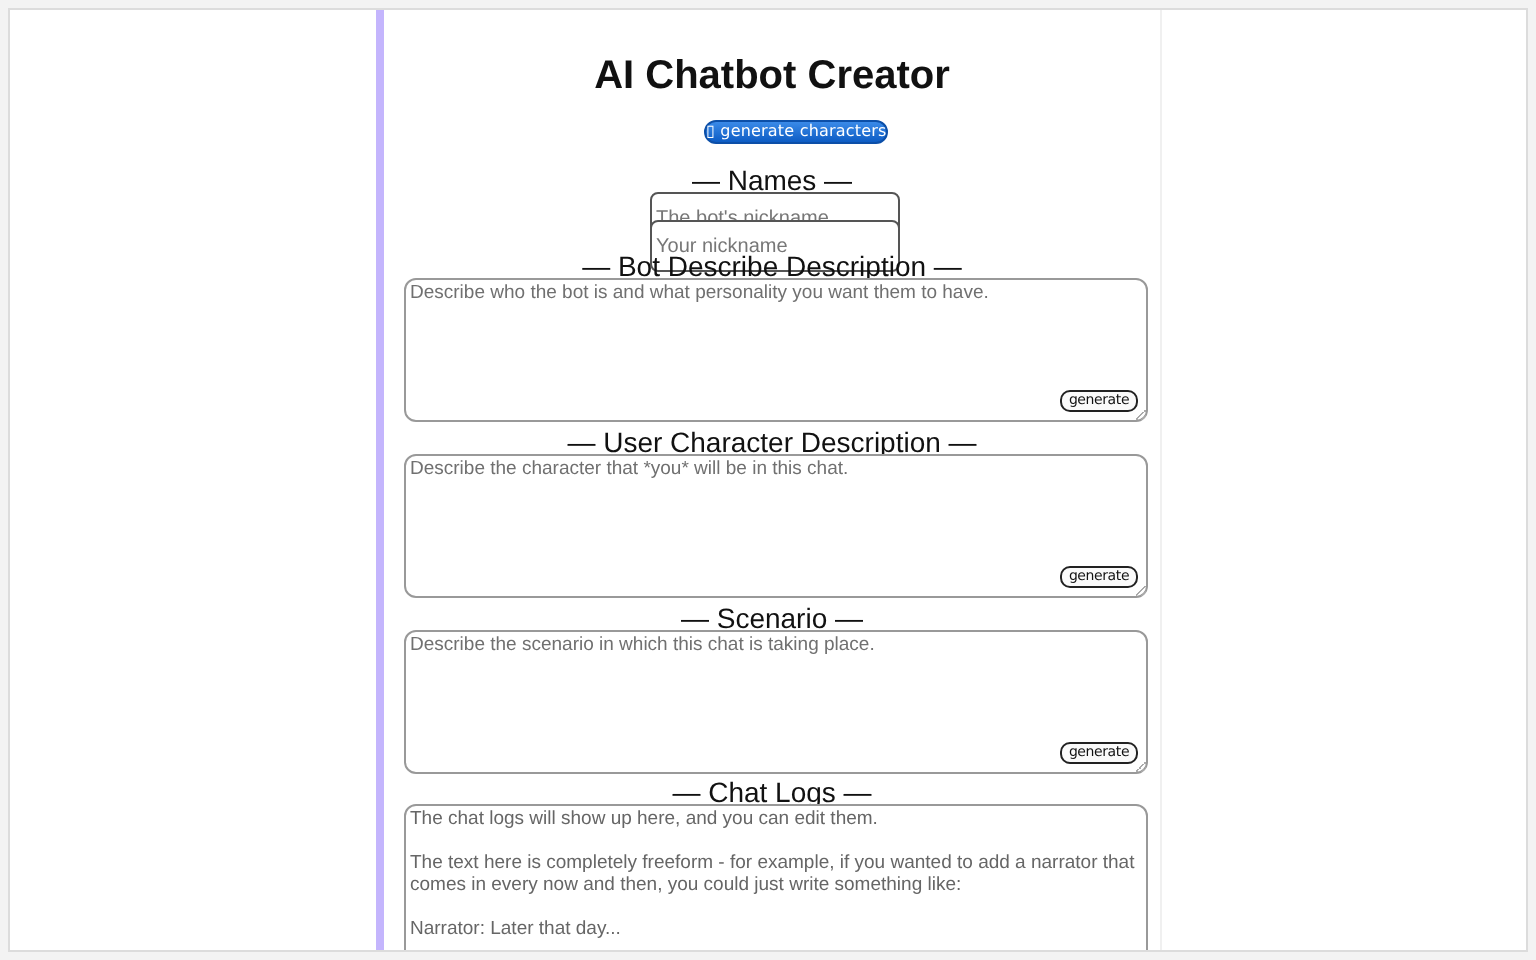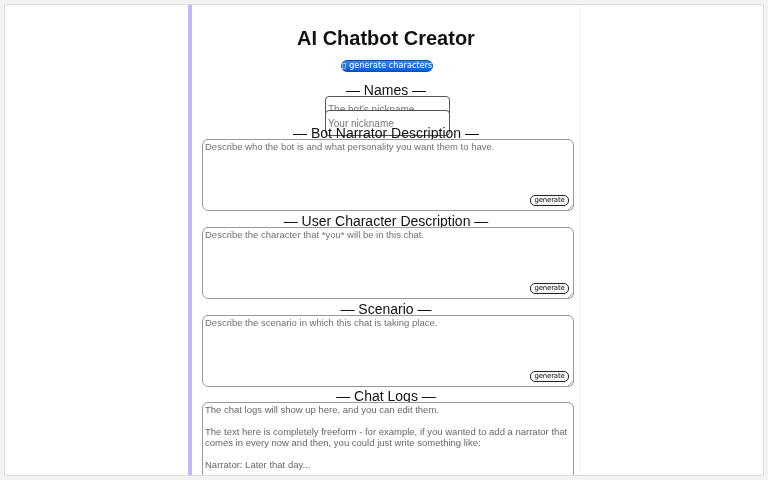--- a/index.html
+++ b/index.html
@@ -12,21 +12,21 @@
     .column {
       position: absolute; left: 183px; top: 0; width: 393px; height: 472px;
       border-left: 4px solid #c4b5fd; border-right: 1px solid #f0f0f0;
       background: #ffffff;
     }
     .title {
       position: absolute; left: 0; width: 100%; top: 22px; text-align: center;
       font-size: 20px; font-weight: bold; color: #111;
     }
     .gen-chars {
-      position: absolute; left: 149px; top: 55px; height: 12px; width: 92px;
+      position: absolute; left: 160px; top: 55px; height: 12px; width: 92px;
       border-radius: 7px; border: 1px solid #0c4fa8;
       background: linear-gradient(#3a8ae8, #0d5cc4);
       color: #fff; font-size: 8px; line-height: 10px; text-align: center;
       font-family: "DejaVu Sans", sans-serif; white-space: nowrap; cursor: pointer;
       letter-spacing: 0.1px;
     }
     .section-label {
       position: absolute; left: 0; width: 100%; text-align: center;
       font-size: 14px; color: #111; line-height: 12px;
     }
@@ -69,21 +69,21 @@
   <div class="column">
 
     <div class="title">AI Chatbot Creator</div>
 
     <div class="gen-chars">▯ generate characters</div>
 
     <div class="section-label" style="top:79px;">— Names —</div>
     <input class="name-input" style="top: 91px;" type="text" placeholder="The bot's nickname">
     <input class="name-input" style="top: 105px;" type="text" placeholder="Your nickname">
 
-    <div class="section-label" style="top:122px;">— Bot Narrator Description —</div>
+    <div class="section-label" style="top:122px;">— Bot Describe Description —</div>
     <div class="ta-wrap" style="top:134px; height:72px;">
       <textarea class="ta" placeholder="Describe who the bot is and what personality you want them to have." style=""></textarea>
       <div class="gen-btn">generate</div>
       <span class="resize-grip"></span>
     </div>
 
     <div class="section-label" style="top:210px;">— User Character Description —</div>
     <div class="ta-wrap" style="top:222px; height:72px;">
       <textarea class="ta" placeholder="Describe the character that *you* will be in this chat." style=""></textarea>
       <div class="gen-btn">generate</div>

